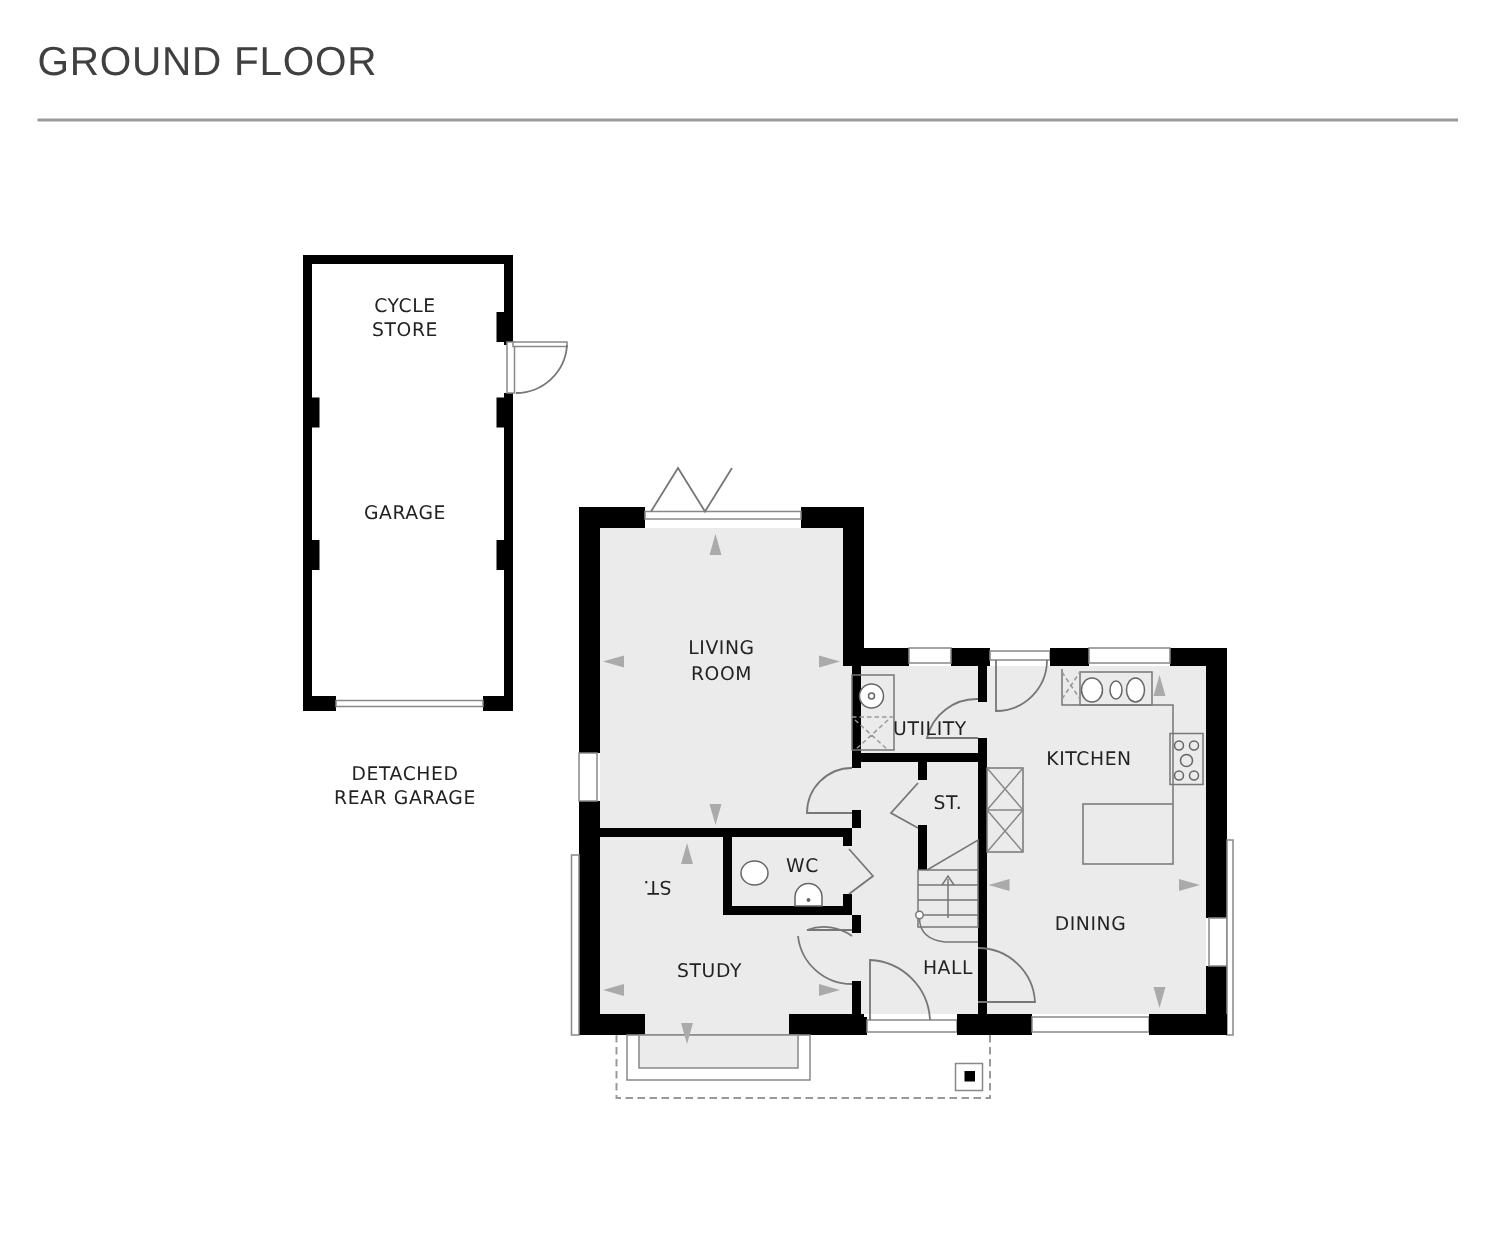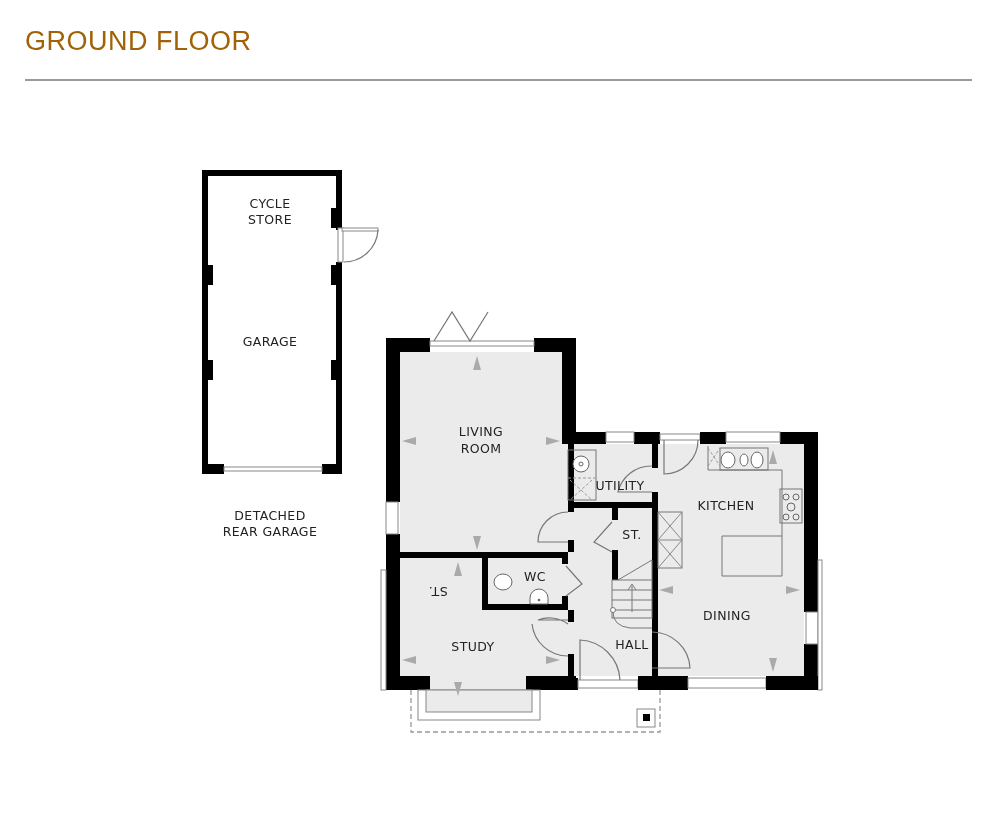--- a/index.html
+++ b/index.html
@@ -1,17 +1,17 @@
 <!DOCTYPE html>
 <html><head>
 <meta charset="utf-8">
 <style>
   html, body { margin:0; padding:0; background:#ffffff; }
   body { width:1000px; height:838px; position:relative; overflow:hidden; font-family:"Liberation Sans", sans-serif; }
-  .title { position:absolute; left:25px; top:26px; font-size:27px; letter-spacing:0.5px; color:#a16207; font-weight:normal; }
+  .title { position:absolute; left:25px; top:26px; font-size:27px; letter-spacing:0.5px; color:#404040; font-weight:normal; }
   .rule { position:absolute; left:25px; top:79px; width:947px; height:2px; background:#9a9a9a; }
   svg { position:absolute; left:0; top:0; }
   .lbl { font-family:"DejaVu Sans", sans-serif; font-size:12.5px; fill:#222; text-anchor:middle; letter-spacing:0.4px; }
   .sub { font-family:"DejaVu Sans", sans-serif; font-size:12.5px; fill:#222; text-anchor:middle; letter-spacing:0.4px; }
   .wall { fill:#000; }
   .floor { fill:#ebebeb; }
   .thin { fill:none; stroke:#777; stroke-width:1.2; }
   .win { fill:#fff; stroke:#888; stroke-width:1; }
   .arrow { fill:#aaa; }
   .dash { fill:none; stroke:#999; stroke-width:1.3; stroke-dasharray:5 3; }

